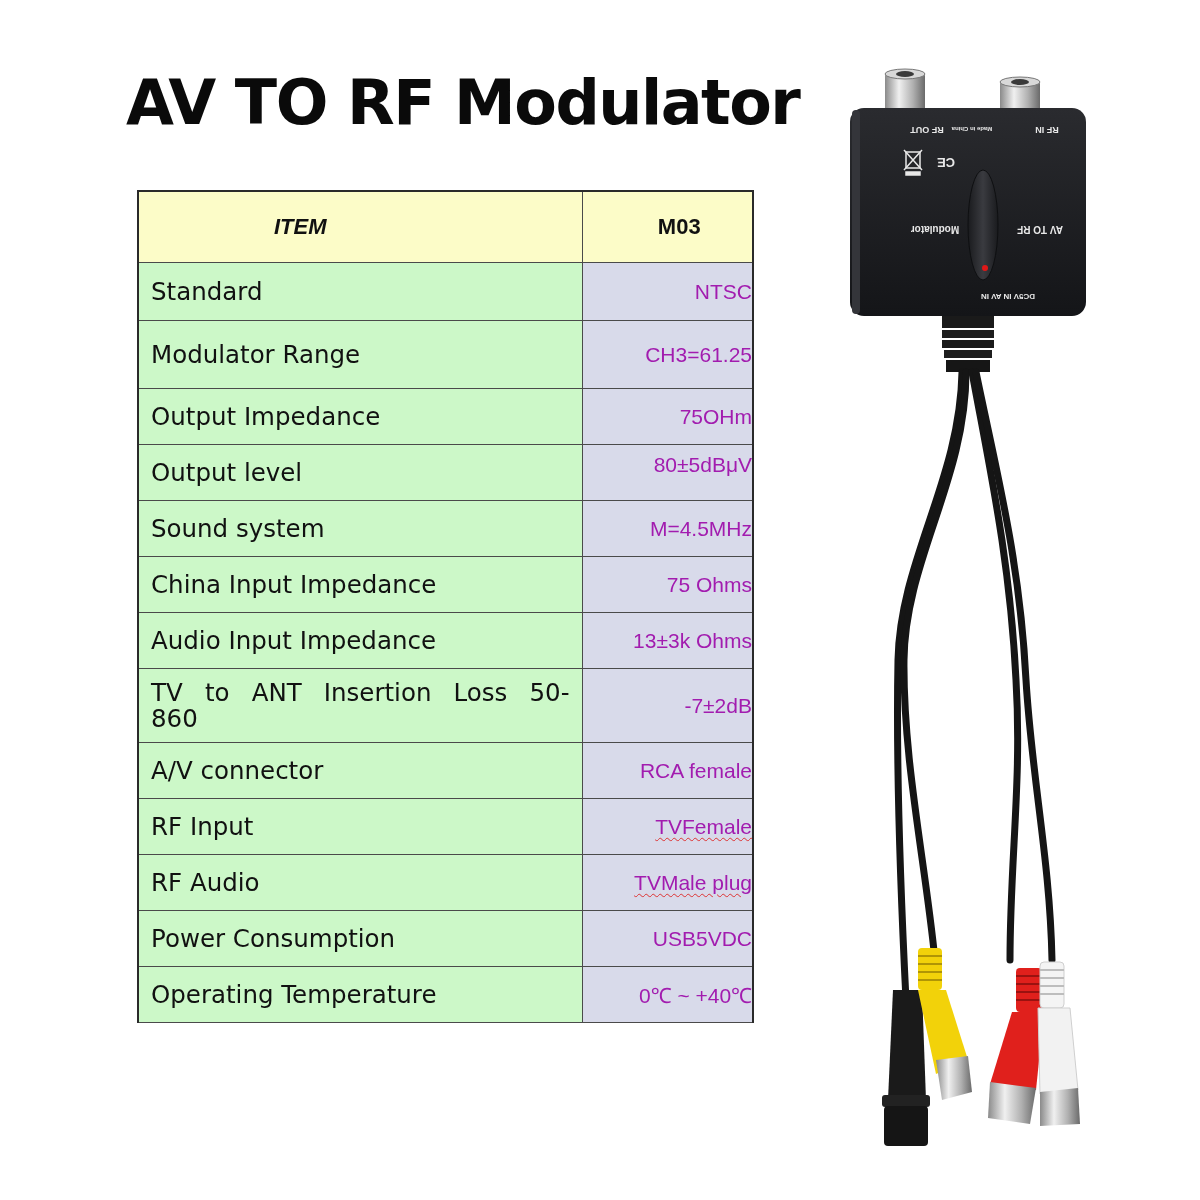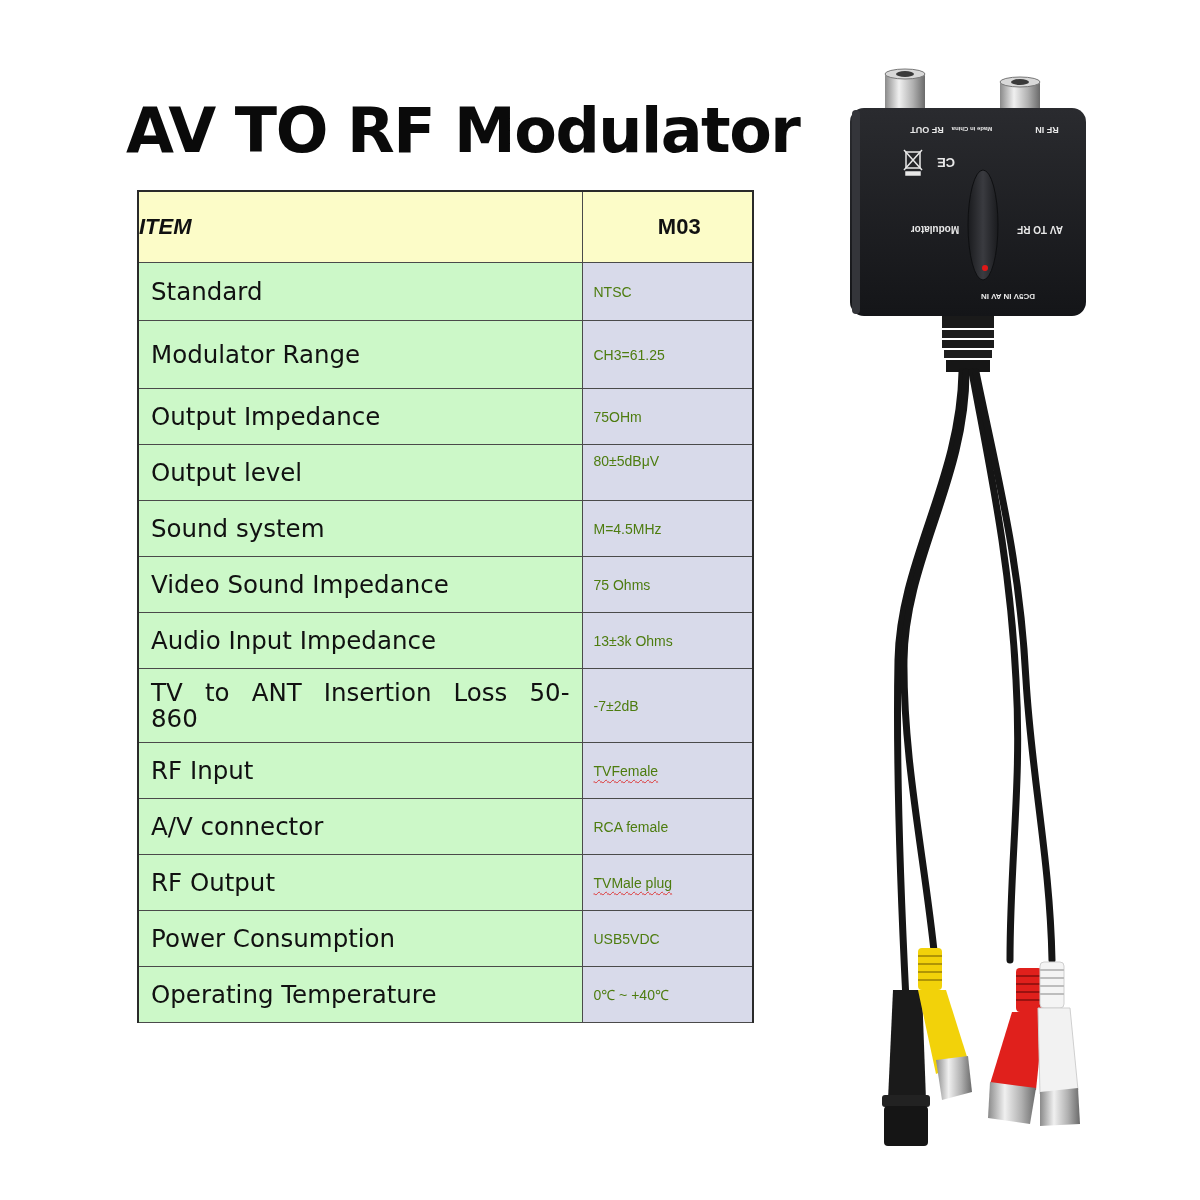--- a/index.html
+++ b/index.html
@@ -1,38 +1,38 @@
 <!DOCTYPE html>
 <html><head>
   <meta charset="utf-8">
   <style>
     html, body { margin: 0; padding: 0; background: #ffffff; }
     body { width: 1200px; height: 1200px; position: relative; overflow: hidden; font-family: "Liberation Sans", sans-serif; }
 
     .title {
       position: absolute; left: 126px; top: 66px;
       font-family: "DejaVu Sans", sans-serif; font-weight: bold;
-      font-size: 62px; letter-spacing: -1.5px; color: #0a0a0a; white-space: nowrap; margin-top: 28px;
+      font-size: 62px; letter-spacing: -1.5px; color: #0a0a0a; white-space: nowrap;
     }
 
     .spec-table {
       position: absolute; left: 137px; top: 190px; width: 615px;
       border-collapse: collapse; table-layout: fixed;
       border-left: 2px solid #2a2a2a; border-right: 2px solid #2a2a2a; border-top: 2px solid #2a2a2a;
     }
     .spec-table td, .spec-table th { border: 1.5px solid #4a4a4a; padding: 0; vertical-align: middle; }
     .spec-table col.c1 { width: 444px; }
     .spec-table col.c2 { width: 171px; }
 
     .hdr th { background: #fcfcc8; height: 70px; font-family: "Liberation Sans", sans-serif; font-weight: bold; font-size: 22px; color: #111; }
-    .hdr th.item { font-style: italic; text-align: left; padding-right: 120px; }
+    .hdr th.item { font-style: italic; text-align: center; padding-right: 120px; }
     .hdr th.model { text-align: center; padding-left: 24px; }
 
     td.name { background: #ccf8c8; font-family: "DejaVu Sans", sans-serif; font-size: 24.5px; color: #111; padding-left: 12px; line-height: 36px; margin-top: 24px; }
-    td.val  { background: #d8daea; font-family: "Liberation Sans", sans-serif; font-size: 14px; color: #4d7c0f; padding-left: 11px; }
+    td.val  { background: #d8daea; font-family: "Liberation Sans", sans-serif; font-size: 21px; color: #a21caf; padding-left: 11px; text-align: right; }
     td.val.top { vertical-align: top; padding-top: 8px; }
     td.name.justified { text-align: justify; text-align-last: left; padding-right: 12px; word-spacing: 6px; line-height: 26px; }
     .squiggle { text-decoration: underline wavy #d33; text-decoration-thickness: 1px; text-underline-offset: 3px; }
 
     .product { position: absolute; left: 840px; top: 60px; width: 260px; height: 1110px; }
   </style>
 </head>
 <body>
 
 <div class="title">AV TO RF Modulator</div>
@@ -61,41 +61,41 @@
   </tr>
   <tr style="height:56px">
     <td class="name">Output level</td>
     <td class="val top">80±5dBμV</td>
   </tr>
   <tr style="height:56px">
     <td class="name">Sound system</td>
     <td class="val">M=4.5MHz</td>
   </tr>
   <tr style="height:56px">
-    <td class="name">Video Sound Impedance</td>
+    <td class="name">China Input Impedance</td>
     <td class="val">75 Ohms</td>
   </tr>
   <tr style="height:56px">
     <td class="name">Audio Input Impedance</td>
     <td class="val">13±3k Ohms</td>
   </tr>
   <tr style="height:74px">
     <td class="name justified">TV to ANT Insertion Loss 50-860</td>
     <td class="val">-7±2dB</td>
   </tr>
   <tr style="height:56px">
+    <td class="name">A/V connector</td>
+    <td class="val">RCA female</td>
+  </tr>
+  <tr style="height:56px">
     <td class="name">RF Input</td>
     <td class="val"><span class="squiggle">TVFemale</span></td>
   </tr>
   <tr style="height:56px">
-    <td class="name">A/V connector</td>
-    <td class="val">RCA female</td>
-  </tr>
-  <tr style="height:56px">
-    <td class="name">RF Output</td>
+    <td class="name">RF Audio</td>
     <td class="val"><span class="squiggle">TVMale plug</span></td>
   </tr>
   <tr style="height:56px">
     <td class="name">Power Consumption</td>
     <td class="val">USB5VDC</td>
   </tr>
   <tr style="height:56px">
     <td class="name">Operating Temperature</td>
     <td class="val">0℃ ~ +40℃</td>
   </tr>

